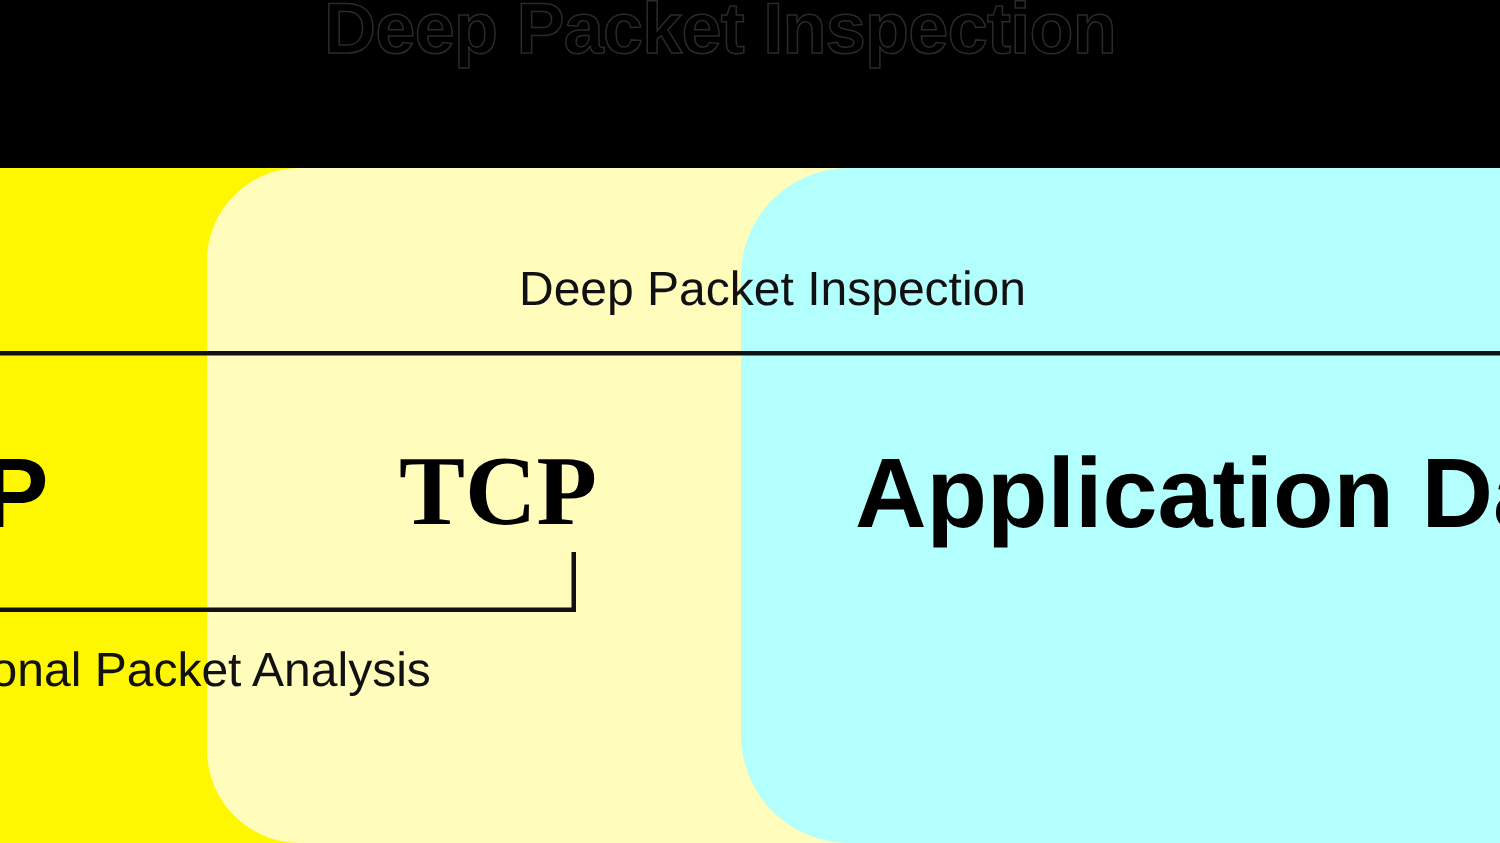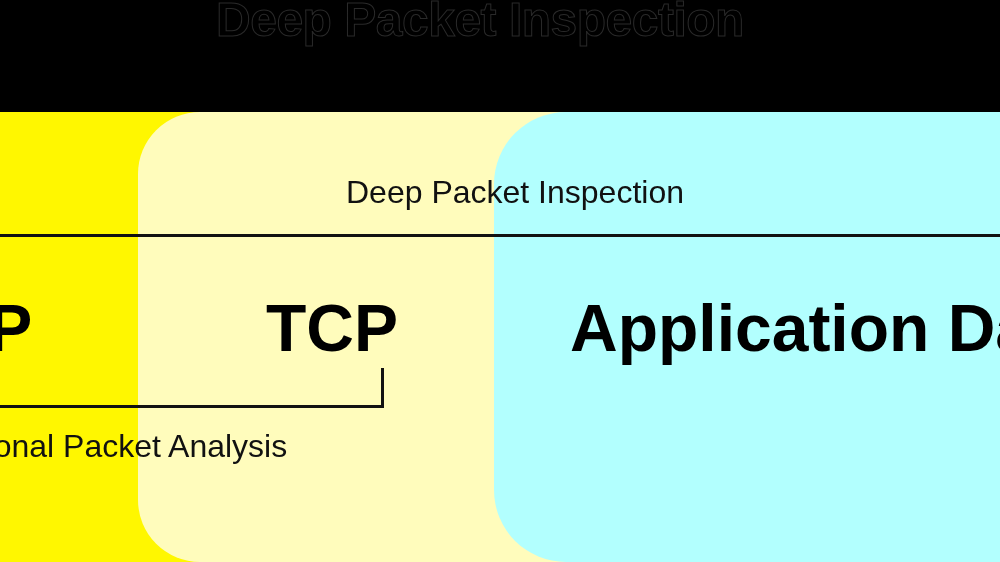--- a/index.html
+++ b/index.html
@@ -34,21 +34,21 @@
       font-size: 32px; color: #111;
     }
     .dpi-line {
       position: absolute; left: 0; top: 122px; width: 1000px; height: 3px;
       background: #111;
     }
     .layer {
       position: absolute; font-weight: bold; font-size: 66px; color: #000;
     }
     .layer-ip { left: -30px; top: 178px; }
-    .layer-tcp { left: 266px; top: 178px; }
+    .layer-tcp { left: 266px; top: 178px; font-family: Liberation Serif, serif; }
     .layer-app { left: 570px; top: 178px; white-space: nowrap; }
     .bracket {
       position: absolute; left: 0; top: 256px; width: 384px; height: 40px;
       border-right: 3px solid #111; border-bottom: 3px solid #111;
       box-sizing: border-box;
     }
     .tpa-label {
       position: absolute; left: -94px; top: 316px; font-size: 32px; color: #111;
       white-space: nowrap;
     }

